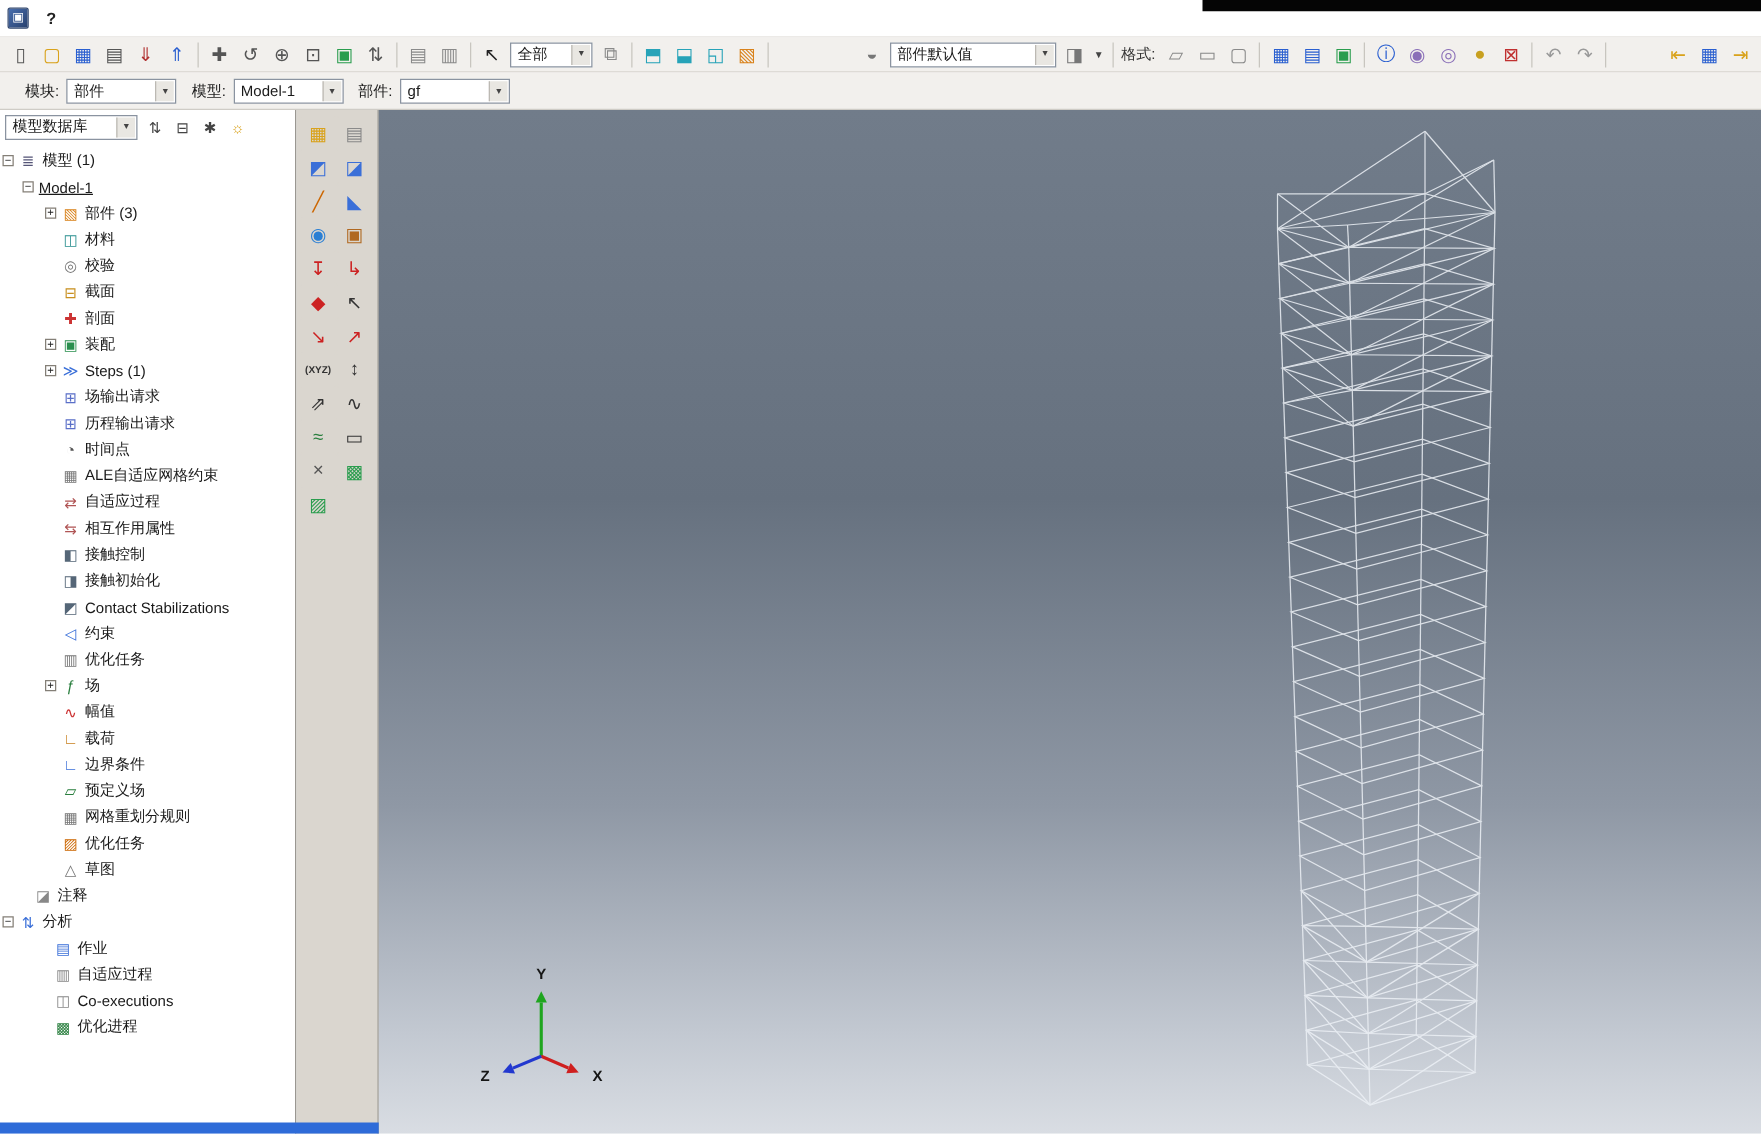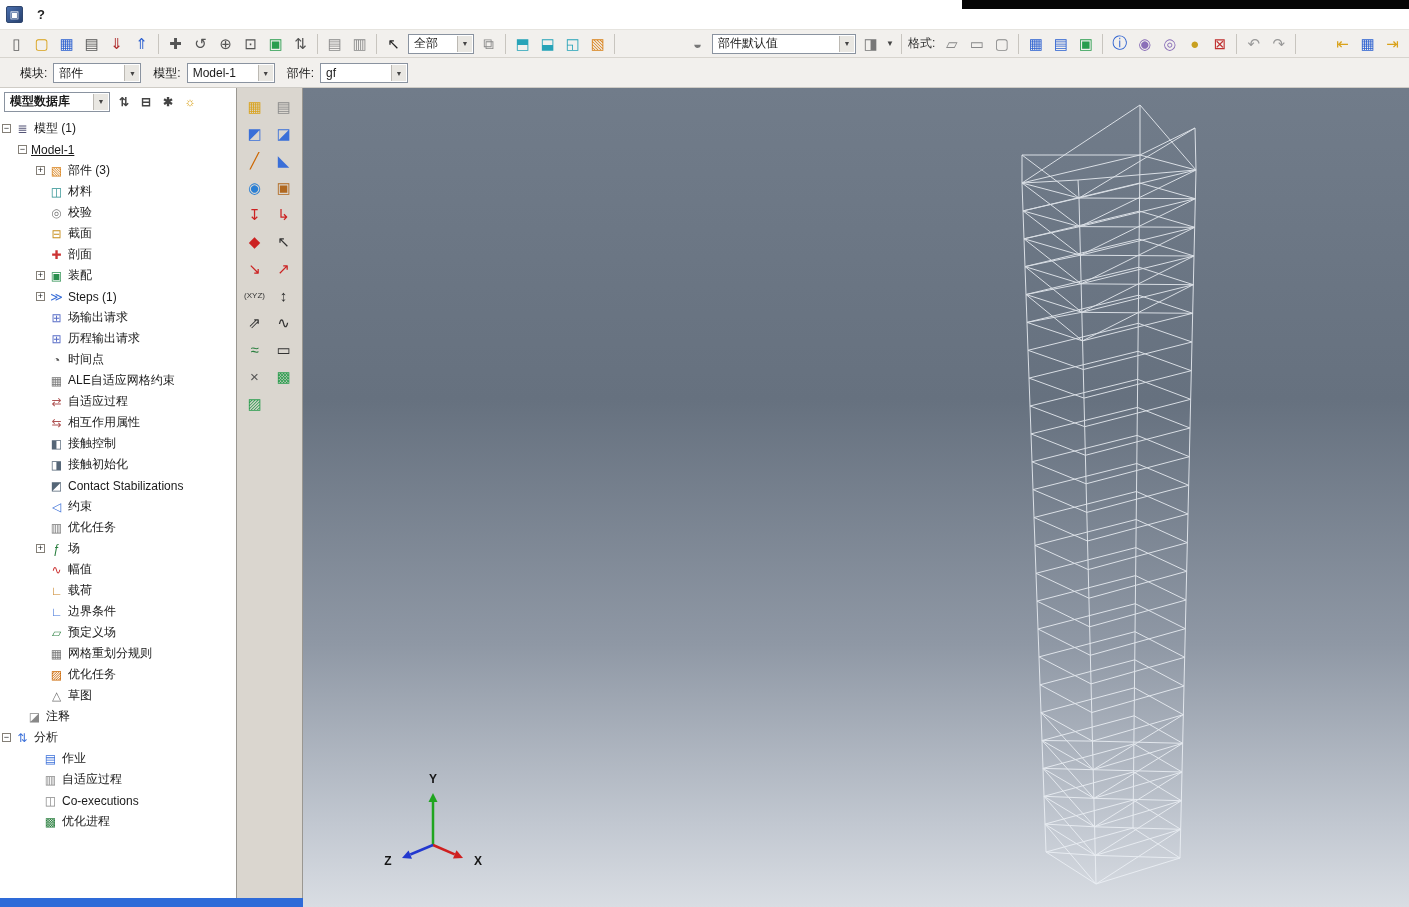--- a/index.html
+++ b/index.html
@@ -31,35 +31,35 @@
   .tab { padding:4px 12px 3px; border:1px solid #9a9791; border-bottom:none; background:#e3e0da; border-radius:3px 3px 0 0; cursor:default; }
   .tab.selected { background:#ffffff; font-weight:bold; }
   .contextbar { flex:1; display:flex; align-items:center; padding:0 0 4px 10px; }
   .ctx-label { margin:0 4px 0 10px; }
   .ctx-combo { width:88px; }
 
   
   .main { display:flex; height:819px; position:relative; }
 
   .left-panel { width:237px; background:#fff; border-right:1px solid #9a9791; display:flex; flex-direction:column; position:relative; }
-  .tree-toolbar { height:27px; display:flex; align-items:center; padding:3px 2px; gap:2px;font-weight:bold; }
+  .tree-toolbar { height:27px; display:flex; align-items:center; padding:3px 2px; gap:2px; }
   .tree-toolbar .combo { width:106px; height:20px; }
   .minibtn { width:20px; height:20px; display:flex; align-items:center; justify-content:center; font-size:12px; border:1px solid transparent; border-radius:2px; cursor:default; }
   .tree { flex:1; overflow:hidden; padding-top:3px; }
   .trow { height:21px; display:flex; align-items:center; white-space:nowrap; cursor:default; }
   .exp { width:9px; height:9px; border:1px solid #847f77; background:#fff; font-size:9px; line-height:7px; text-align:center; margin-right:4px; flex:none; color:#222; }
   .expsp { width:13px; flex:none; }
   .ticon { width:15px; height:14px; margin-right:4px; font-size:12px; line-height:14px; text-align:center; flex:none; }
   .tlab.u { text-decoration:underline; }
 
   .bottom-strip { position:absolute; left:0; bottom:0; width:303px; height:9px; background:#2e6bd8; z-index:6; }
 
   .toolbox { width:66px; background:#dad6cf; border-right:1px solid #9a9791; padding:5px 3px; display:flex; flex-wrap:wrap; align-content:flex-start; }
   .xbtn { width:29px; height:27px; display:flex; align-items:center; justify-content:center; font-size:15px; border:1px solid #dad6cf; border-radius:2px; cursor:default; }
-  .xbtn.xtext { font-size:8px; letter-spacing:0; font-weight:normal; }
+  .xbtn.xtext { font-size:8px; letter-spacing:0; font-weight:bold; }
 
   .viewport { flex:1; position:relative; background:linear-gradient(180deg,#717c8a 0%,#66717f 38%,#8f98a5 68%,#c2c8d1 90%,#d9dde3 100%); }
   .viewport svg { position:absolute; inset:0; width:100%; height:100%; }
   .watermark { position:absolute; right:28px; bottom:24px; font-size:43px; font-weight:700; color:#ffffff; letter-spacing:2px; text-shadow:0 0 2px rgba(0,0,0,0.15); }
 </style>
 </head>
 <body>
 
 <div class="black-strip"></div>
 
@@ -103,21 +103,21 @@
     <div class="sep"></div>
     <div class="tgroup">
       <div class="tbtn" style="color: rgb(39, 163, 184);">⬒</div>
       <div class="tbtn" style="color: rgb(39, 163, 184);">⬓</div>
       <div class="tbtn" style="color: rgb(39, 163, 184);">◱</div>
       <div class="tbtn" style="color: rgb(217, 130, 27);">▧</div>
     </div>
     <div class="sep"></div>
     <div class="tgroup" style="margin-left: 66px;">
       <div class="tbtn" style="color: rgb(119, 119, 119);">◒</div>
-      <div class="combo" style="width: 144px; align-items: center;">
+      <div class="combo" style="width: 133px; align-items: center;">
         <span class="cv">部件默认值</span>
         <span class="arrow">▼</span>
       </div>
       <div class="tbtn" style="color: rgb(119, 119, 119);">◨</div>
       <div class="tbtn small" style="color: rgb(68, 68, 68);">▼</div>
     </div>
     <div class="sep"></div>
     <div class="tgroup">
       <span class="tlabel">格式:</span>
       <div class="tbtn" style="color: rgb(138, 138, 138);">▱</div>

